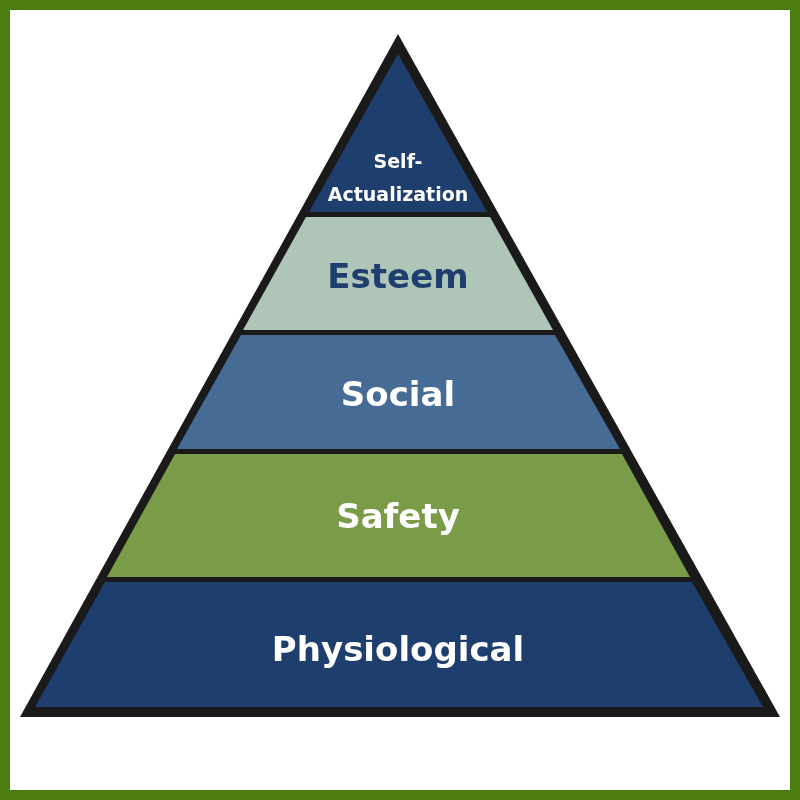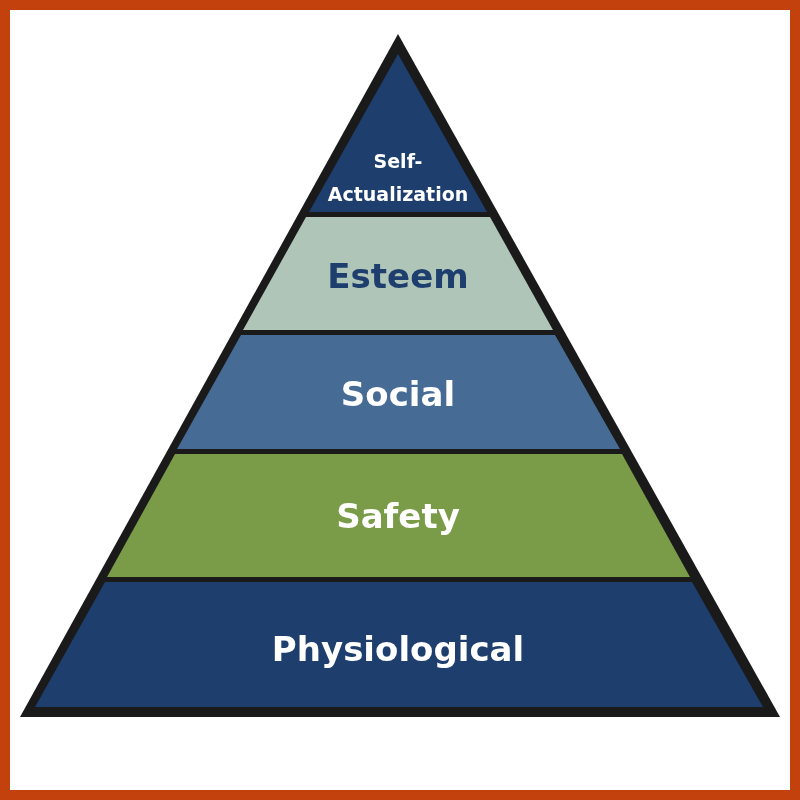--- a/index.html
+++ b/index.html
@@ -1,16 +1,16 @@
 <!DOCTYPE html>
 <html><head>
 <meta charset="utf-8">
 <style>
   html,body{margin:0;padding:0;background:#ffffff;}
-  .frame{position:relative;width:800px;height:800px;box-sizing:border-box;border:10px solid #c2410c;background:#ffffff;overflow:hidden;}
+  .frame{position:relative;width:800px;height:800px;box-sizing:border-box;border:10px solid #4d7c0f;background:#ffffff;overflow:hidden;}
   svg{position:absolute;left:-10px;top:-10px;}
   .lbl{font-family:"DejaVu Sans","Liberation Sans",sans-serif;font-weight:bold;text-anchor:middle;}
 </style>
 </head>
 <body>
 
 <div class="frame">
   <svg width="800" height="800" viewBox="0 0 800 800">
 
     <polygon points="398,34 780,717 20,717" fill="#1a1a1a"></polygon>

